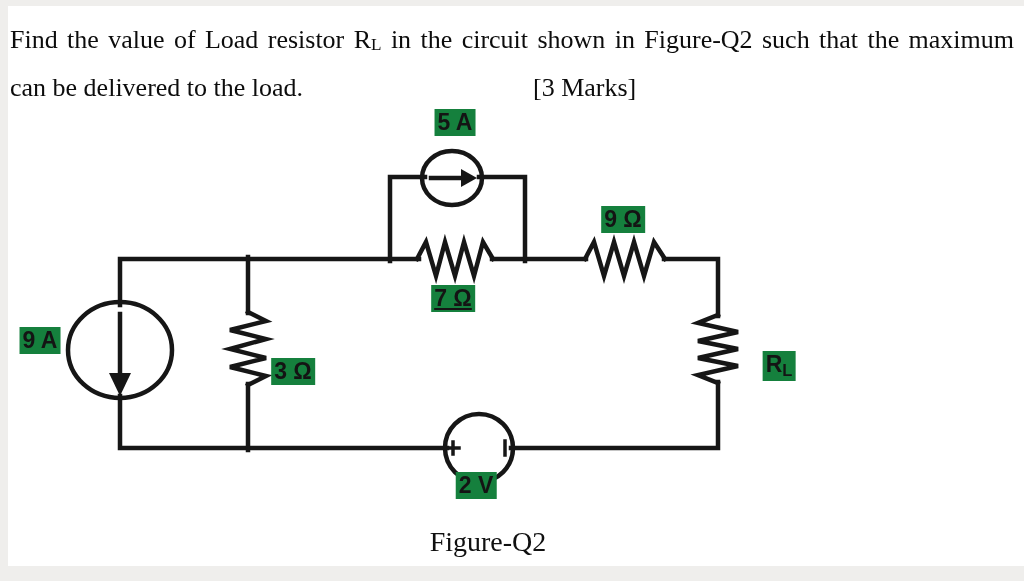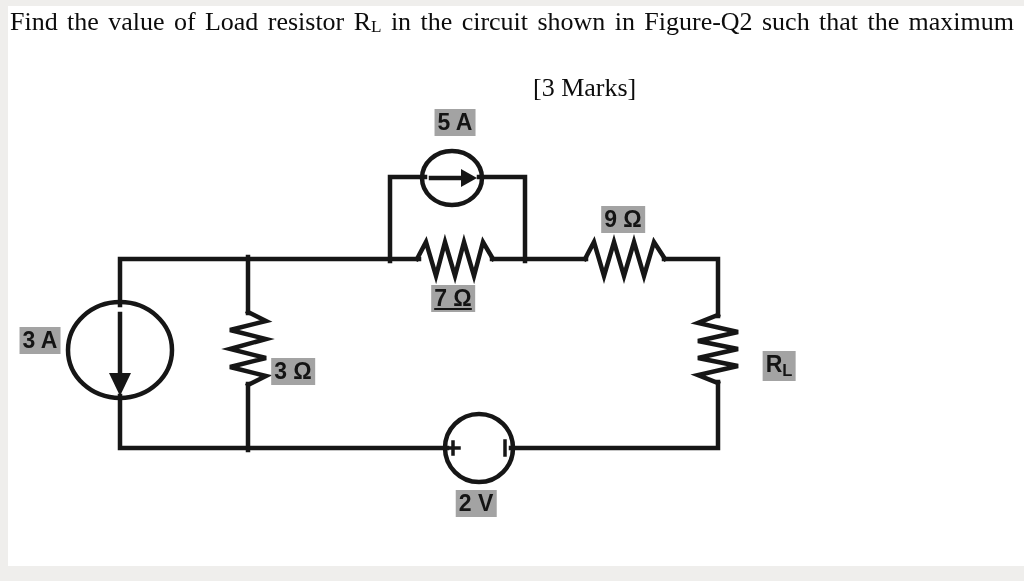--- a/index.html
+++ b/index.html
@@ -15,62 +15,63 @@
   .m-top{left:0;top:0;width:1024px;height:6px;}
   .m-left{left:0;top:0;width:8px;height:581px;}
   .m-bottom{left:0;top:566px;width:1024px;height:15px;}
 
   
   .qline{
     position:absolute;left:10px;width:1004px;
     font-size:26px;line-height:33px;color:#0c0c0c;
     white-space:nowrap;
   }
-  .just{text-align:justify;text-align-last:justify;white-space:normal;}
+  .just{text-align:justify;text-align-last:justify;white-space:normal;margin-top:18px;}
   .q1{top:5px;}
   .q2{top:38px;}
   .q3{top:71px;width:520px;}
   .qmarks{position:absolute;left:533px;top:71px;font-size:26px;line-height:33px;color:#0c0c0c;}
   .qline sub{font-size:0.66em;vertical-align:-0.14em;letter-spacing:0;}
 
   
   .circuit-svg{position:absolute;left:0;top:0;width:1024px;height:581px;}
 
   
   .clabel{
     position:absolute;transform:translateX(-50%);
     font-family:"Liberation Sans", sans-serif;
     font-weight:bold;font-size:23px;color:#141414;
-    background:#a3a3a3;padding:0 3px;white-space:nowrap;
+    background:#15803d;padding:0 3px;white-space:nowrap;
   }
   .clabel sub{font-size:0.72em;vertical-align:-0.25em;}
   .lbl-5a{left:455px;top:109px;}
   .lbl-10ohm{left:623px;top:206px;}
   .lbl-7ohm{left:453px;top:285px;text-decoration:underline;}
   .lbl-3a{left:40px;top:327px;}
   .lbl-3ohm{left:293px;top:358px;}
   .lbl-rl{left:779px;top:351px;}
-  .lbl-2v{left:476px;top:490px;}
+  .lbl-2v{left:476px;top:472px;}
 
   .caption{
     position:absolute;left:488px;top:526px;transform:translateX(-50%);
     font-family:"Liberation Serif", serif;font-size:28px;color:#101010;
     white-space:nowrap;
   }
 </style>
 </head>
 <body>
 
 <div class="page">
 
   <div class="m-strip m-top"></div>
   <div class="m-strip m-left"></div>
   <div class="m-strip m-bottom"></div>
 
   <div class="qline just q1"><span>Find the value of Load resistor R</span><sub>L</sub><span> in the circuit shown in Figure-Q2 such that the maximum</span></div>
+  <div class="qline q3">can be delivered to the load.</div>
   <div class="qmarks">[3 Marks]</div>
 
   <svg class="circuit-svg" viewBox="0 0 1024 581" fill="none" stroke="#161616" stroke-width="4.5" stroke-linecap="square" stroke-linejoin="miter">
 
     <path d="M419,259 H120 V305"></path>
 
     <polyline points="417,259 426,242 436,276 445,242 455,276 464,242 474,276 483,242 493,259"></polyline>
 
     <path d="M492,259 H586"></path>
 
@@ -102,19 +103,20 @@
     <path d="M390,261 V177 H425"></path>
     <path d="M479,177 H525 V261"></path>
     <ellipse cx="452" cy="178" rx="30" ry="27"></ellipse>
     <path d="M431,178 H462"></path>
     <polygon points="461,169 461,187 477,178" fill="#161616" stroke="none"></polygon>
   </svg>
 
   <div class="clabel lbl-5a">5 A</div>
   <div class="clabel lbl-10ohm">9 Ω</div>
   <div class="clabel lbl-7ohm">7 Ω</div>
-  <div class="clabel lbl-3a">3 A</div>
+  <div class="clabel lbl-3a">9 A</div>
   <div class="clabel lbl-3ohm">3 Ω</div>
   <div class="clabel lbl-rl"><span>R</span><sub>L</sub></div>
   <div class="clabel lbl-2v">2 V</div>
 
+  <div class="caption">Figure-Q2</div>
 
 </div>
 
 </body></html>

